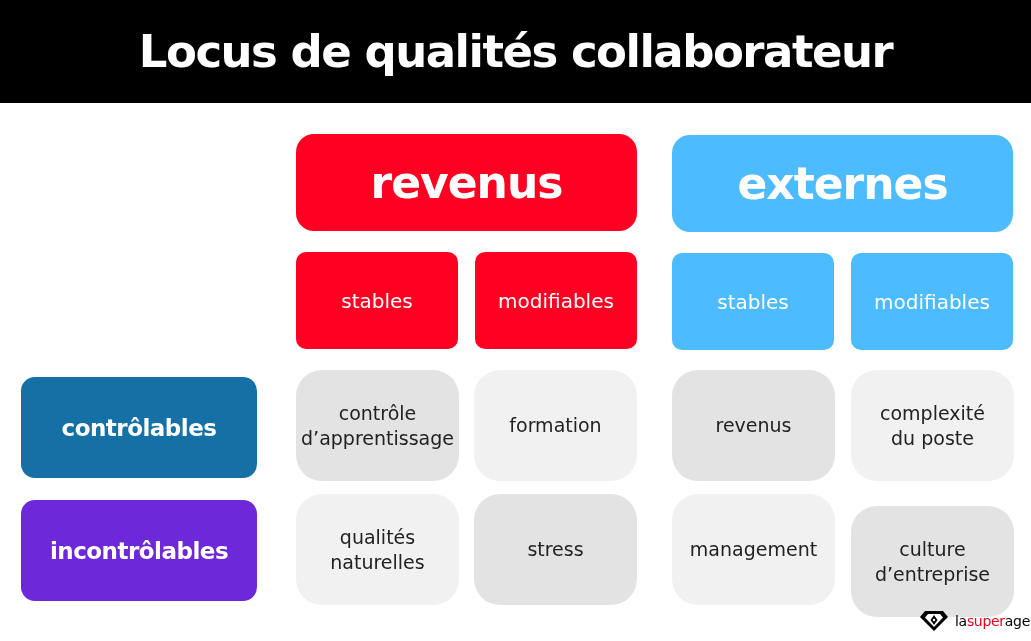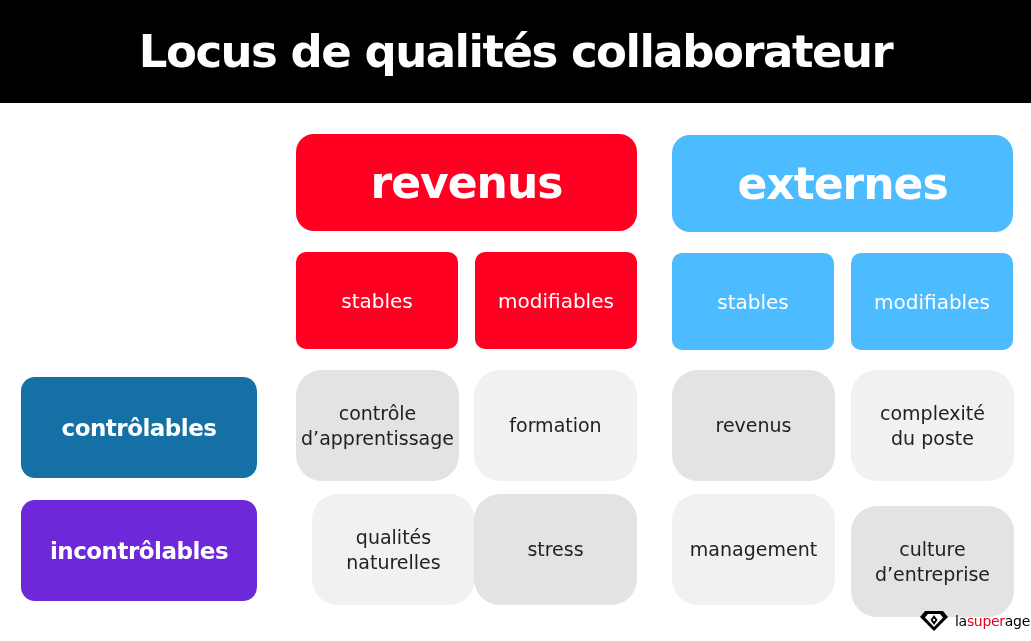--- a/index.html
+++ b/index.html
@@ -62,21 +62,21 @@
   <span>formation</span>
 </div>
 <div class="box cell" style="left:672px;top:370px;width:163px;height:111px;background:#e3e3e3;border-radius:26px;">
   <span>revenus</span>
 </div>
 <div class="box cell" style="left:851px;top:370px;width:163px;height:111px;background:#f1f1f1;border-radius:26px;">
   <span>complexité
 du poste</span>
 </div>
 
-<div class="box cell" style="left:312px;top:494px;width:163px;height:111px;background:#f1f1f1;border-radius:26px;">
+<div class="box cell" style="left:296px;top:494px;width:163px;height:111px;background:#f1f1f1;border-radius:26px;">
   <span>qualités
 naturelles</span>
 </div>
 <div class="box cell" style="left:474px;top:494px;width:163px;height:111px;background:#e3e3e3;border-radius:26px;">
   <span>stress</span>
 </div>
 <div class="box cell" style="left:672px;top:494px;width:163px;height:111px;background:#f1f1f1;border-radius:26px;">
   <span>management</span>
 </div>
 <div class="box cell" style="left:851px;top:494px;width:163px;height:111px;background:#e3e3e3;border-radius:26px;margin-top:12px;">

